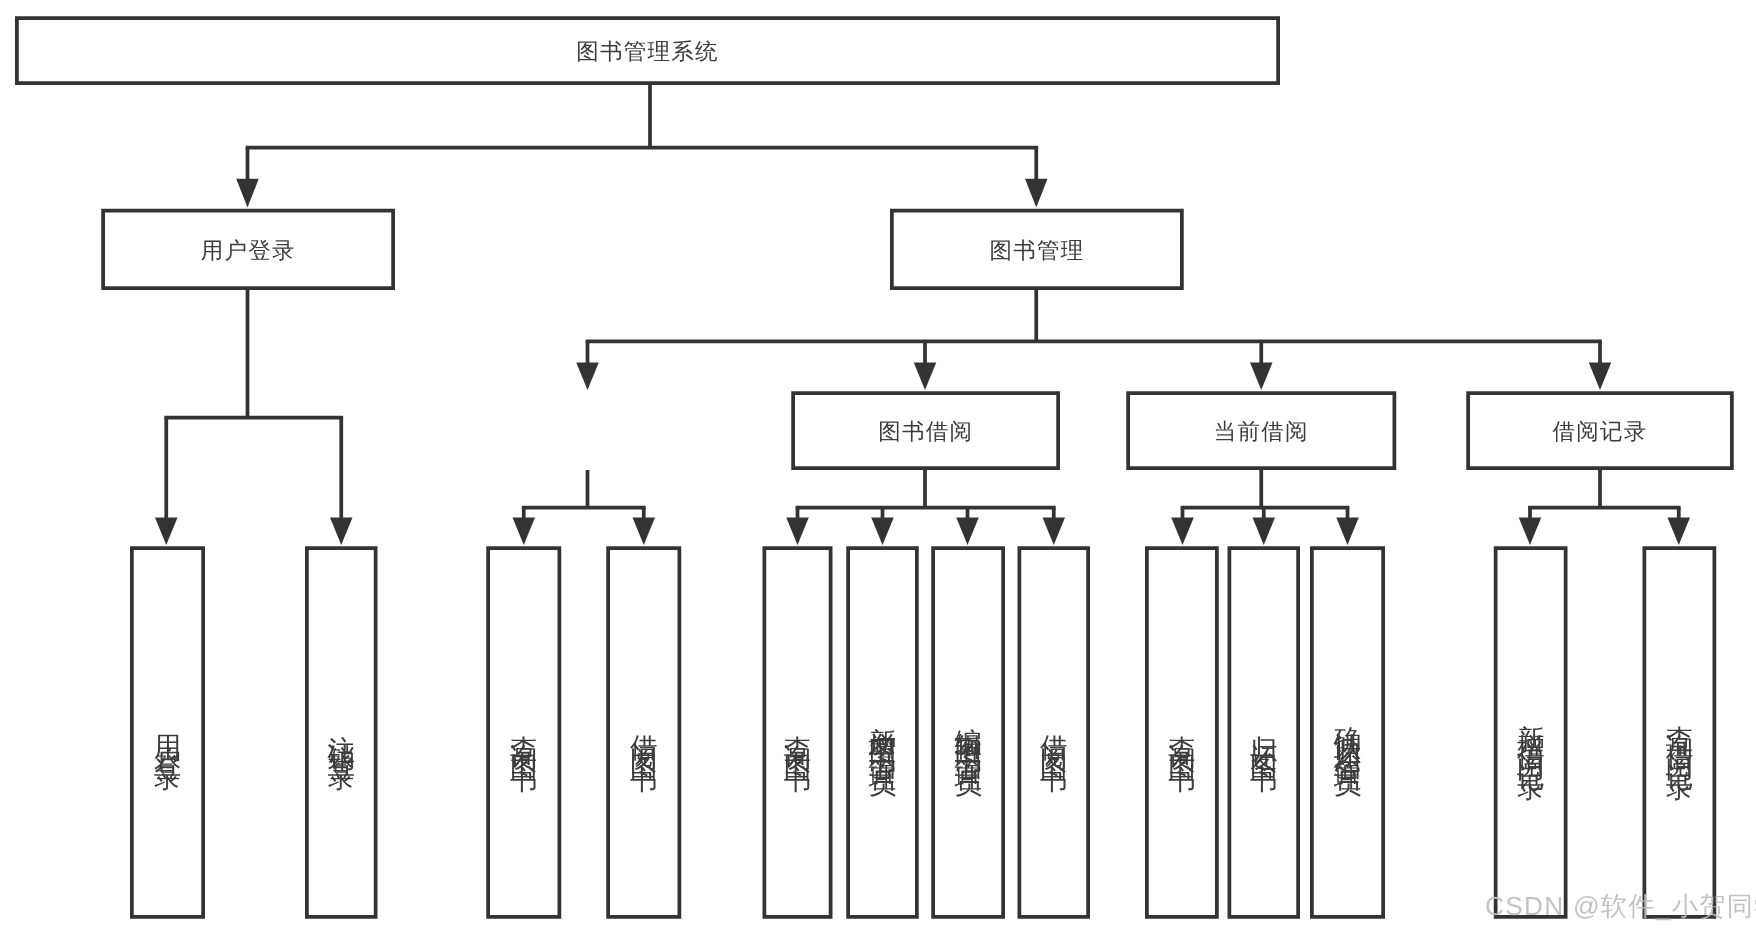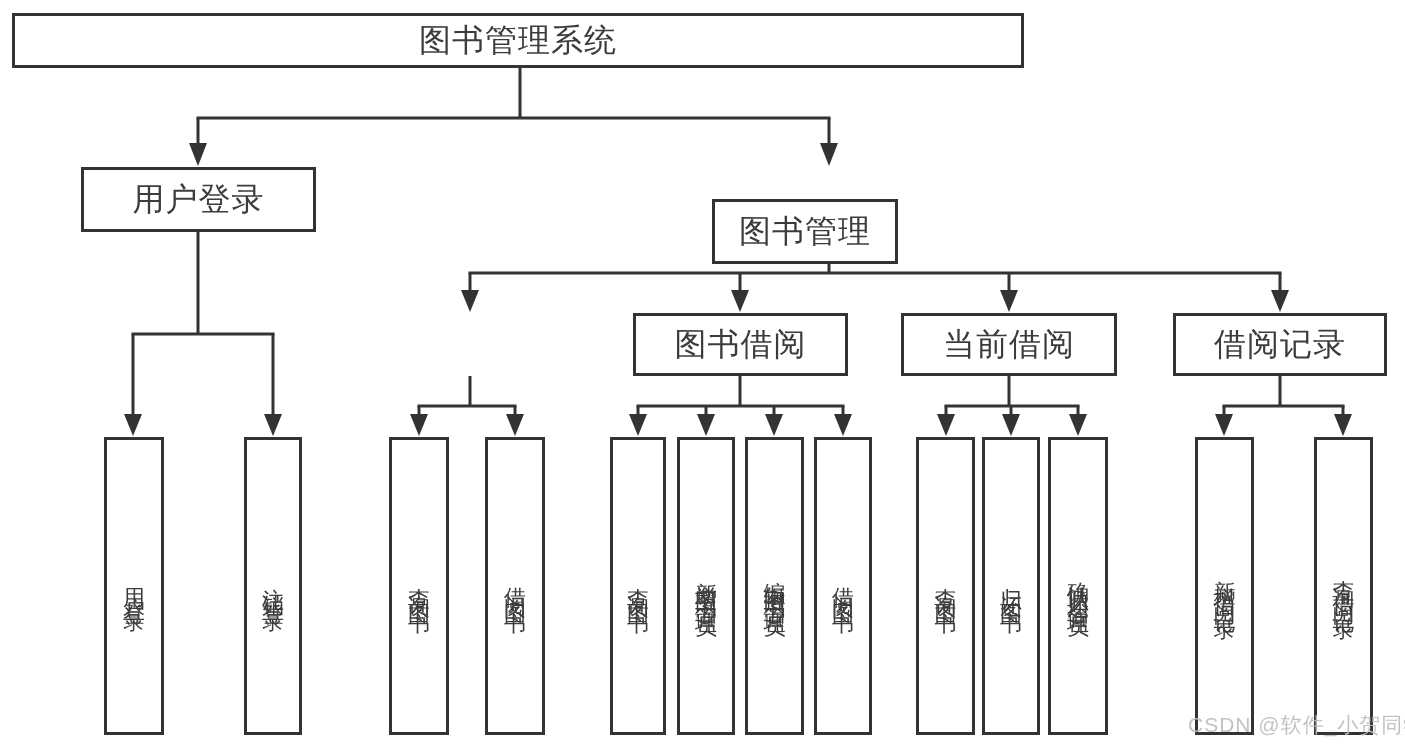--- a/index.html
+++ b/index.html
@@ -26,39 +26,39 @@
   .node {
     position: absolute;
     box-sizing: border-box;
     border: 3px solid #333333;
     background: #ffffff;
     display: flex;
     align-items: center;
     justify-content: center;
   }
   .hbox {
-    font-size: 32px;
+    font-size: 18px;
     letter-spacing: 1px;
     white-space: nowrap;
   }
   .vbox {
     writing-mode: vertical-rl;
     text-orientation: mixed;
     font-size: 22px;
     letter-spacing: 8px;
     line-height: 1;
   }
   .vbox.long {
     letter-spacing: 5px;
   }
   
   .n-root   { left: 12px;   top: 13px;  width: 1012px; height: 55px; }
   
   .n-login  { left: 81px;   top: 167px; width: 235px;  height: 65px; }
-  .n-mgmt   { left: 712px;  top: 167px; width: 186px;  height: 65px; margin-top: 32px; }
+  .n-mgmt   { left: 712px;  top: 167px; width: 235px;  height: 65px; }
   
   .n-newbook { left: 363px;  top: 313px; width: 214px; height: 63px; }
   .n-borrow  { left: 633px;  top: 313px; width: 215px; height: 63px; }
   .n-current { left: 901px;  top: 313px; width: 216px; height: 63px; }
   .n-records { left: 1173px; top: 313px; width: 214px; height: 63px; }
   
   .l1  { left: 104px;  top: 437px; width: 60px; height: 298px; }
   .l2  { left: 244px;  top: 437px; width: 58px; height: 298px; }
   .l3  { left: 389px;  top: 437px; width: 60px; height: 298px; }
   .l4  { left: 485px;  top: 437px; width: 60px; height: 298px; }

